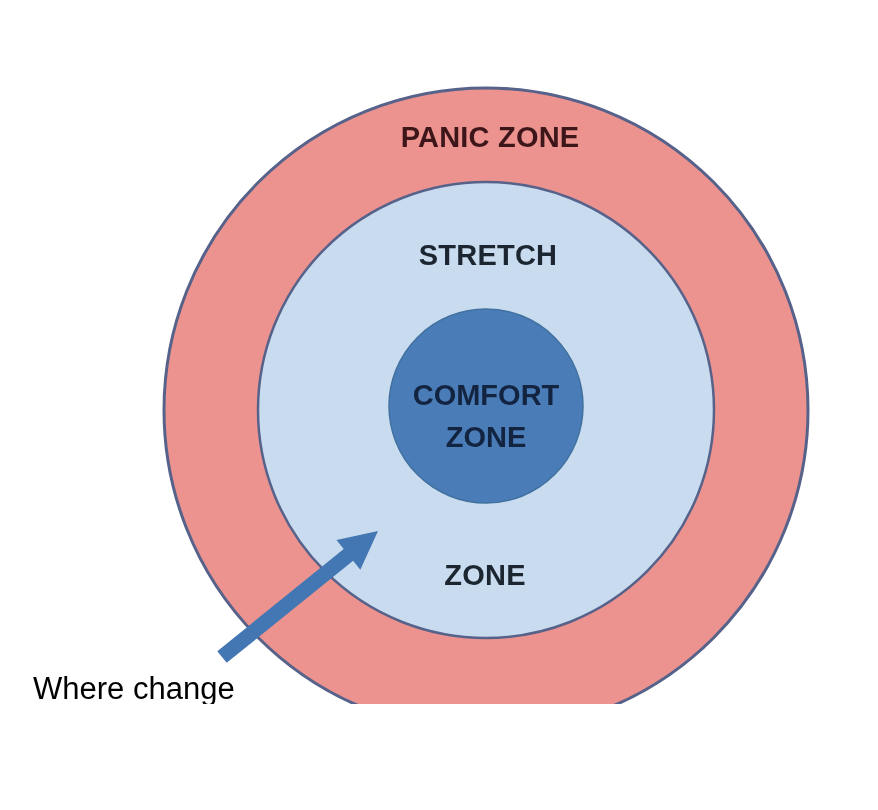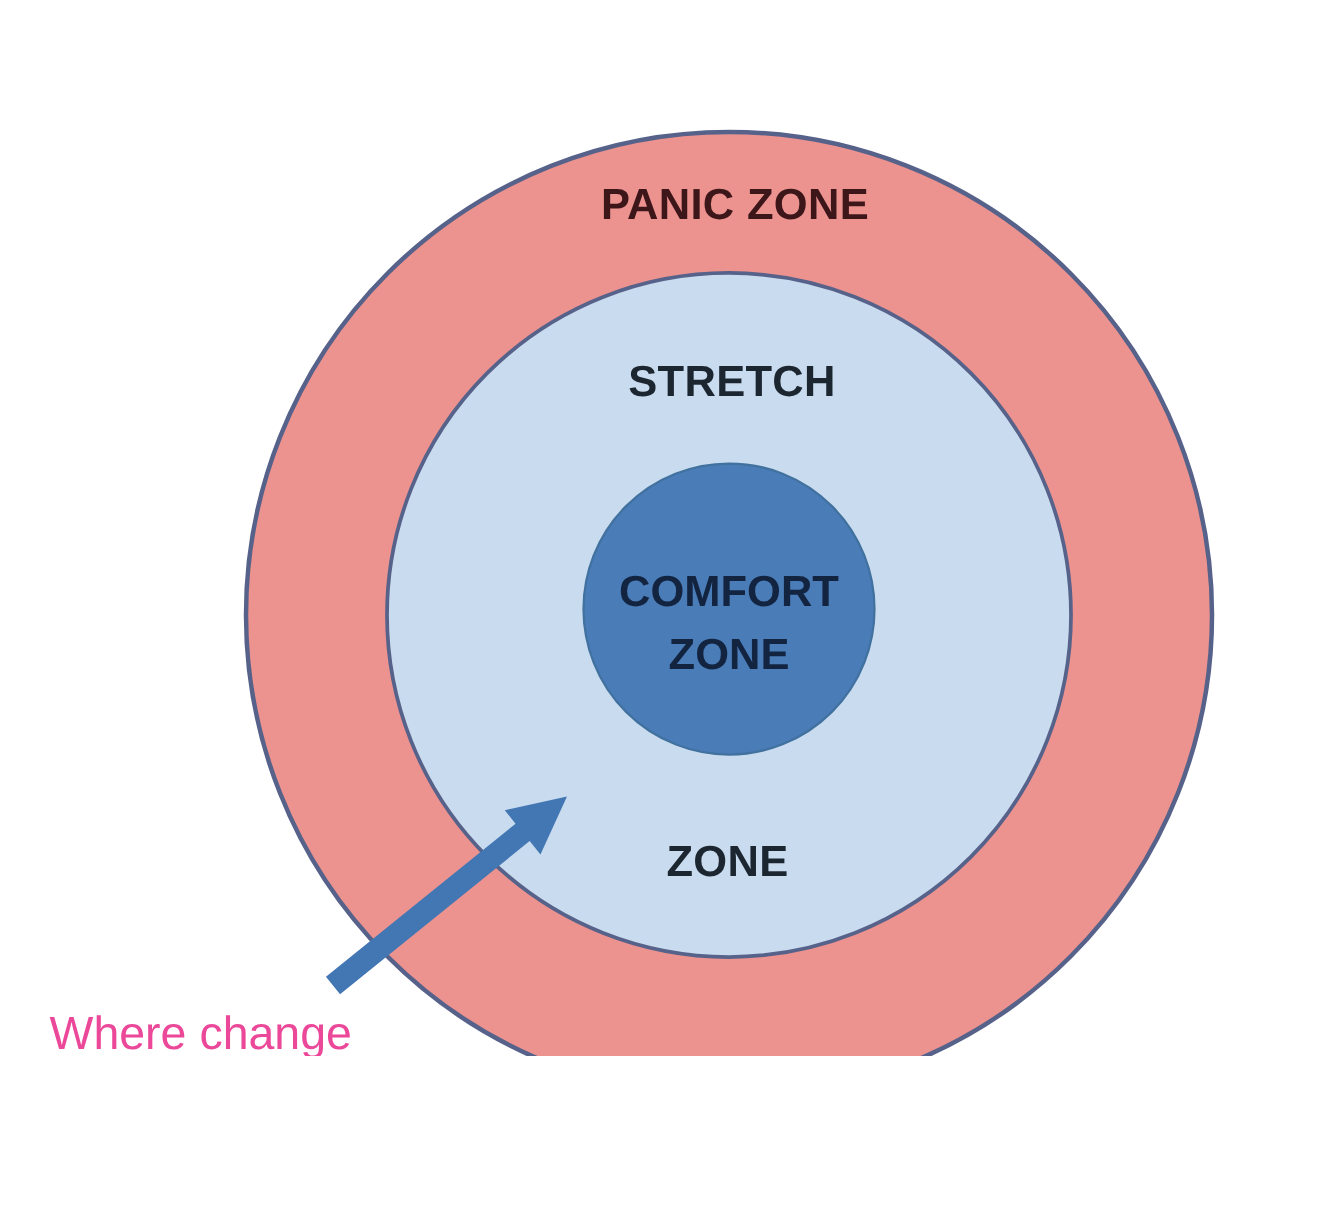--- a/index.html
+++ b/index.html
@@ -94,17 +94,17 @@
 
   <div class="zone-label stretch-label-top" style="color: rgb(28, 38, 49);">STRETCH</div>
 
   <div class="comfort-label" style="color: rgb(19, 36, 64);">
     <div>COMFORT</div>
     <div>ZONE</div>
   </div>
 
   <div class="zone-label stretch-label-bottom" style="color: rgb(28, 38, 49);">ZONE</div>
 
-  <div class="annotation" style="color: #ec4899;">
+  <div class="annotation" style="color: #000000;">
     <div>Where change</div>
   </div>
 
 </div>
 
 </body></html>

